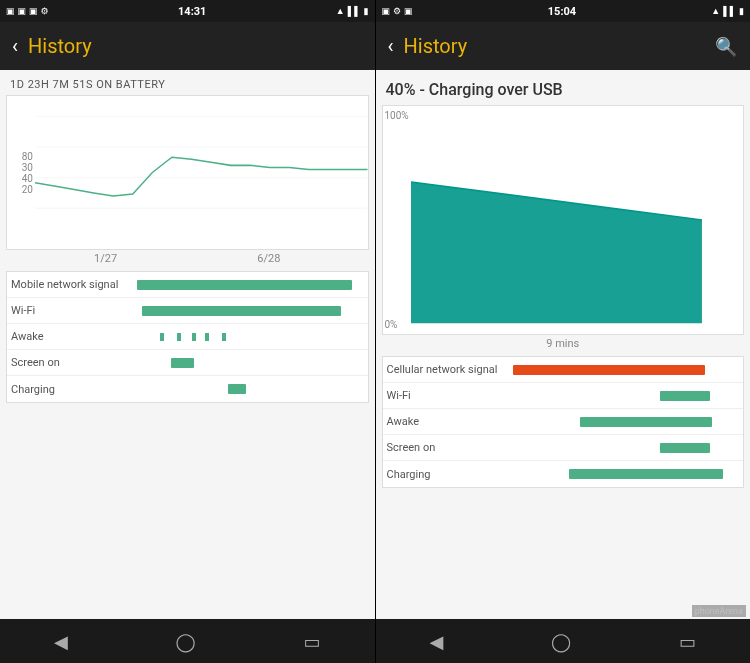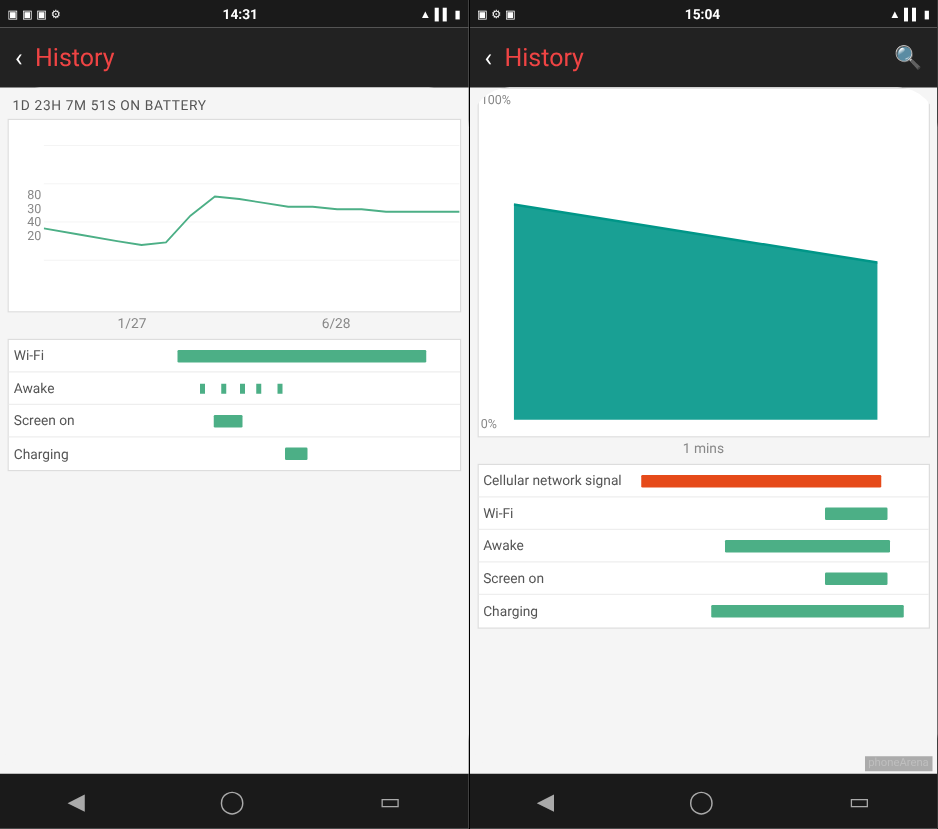--- a/index.html
+++ b/index.html
@@ -50,21 +50,21 @@
       align-items: center;
       padding: 0 12px;
       gap: 10px;
     }
     .top-bar .back-icon {
       color: #fff;
       font-size: 20px;
       cursor: pointer;
     }
     .top-bar .title {
-      color: #ef4444;
+      color: #eab308;
       font-size: 20px;
       font-weight: 400;
       flex: 1;
     }
     .top-bar .search-icon {
       color: #fff;
       font-size: 18px;
     }
 
     
@@ -177,21 +177,21 @@
       color: #333;
       padding: 10px 10px 6px;
       font-weight: 500;
     }
 
     .right-chart-area {
       background: #fff;
       margin: 0 6px;
       border: 1px solid #ddd;
       position: relative;
-      height: 280px;
+      height: 230px;
     }
     .right-chart-area svg {
       width: 100%;
       height: 100%;
     }
 
     .right-date-label {
       text-align: center;
       font-size: 11px;
       color: #888;
@@ -269,20 +269,26 @@
       </svg>
     </div>
 
     <div class="date-labels">
       <span>1/27</span>
       <span>6/28</span>
     </div>
 
     <div class="signal-section">
       <div class="signal-row">
+        <span class="signal-label">Mobile network signal</span>
+        <div class="signal-bar-container">
+          <div class="signal-bar" style="width:95%; background:#4caf86; margin-left:0%;"></div>
+        </div>
+      </div>
+      <div class="signal-row">
         <span class="signal-label">Wi-Fi</span>
         <div class="signal-bar-container">
           <div class="signal-bar" style="width:88%; background:#4caf86; margin-left:2%;"></div>
         </div>
       </div>
       <div class="signal-row">
         <span class="signal-label">Awake</span>
         <div class="signal-bar-container" style="display:flex; gap:3px; align-items:center;">
           <div style="width:4px; height:8px; background:#4caf86; margin-left:10%;"></div>
           <div style="width:4px; height:8px; background:#4caf86; margin-left:10px;"></div>
@@ -331,34 +337,35 @@
     </div>
   </div>
 
   <div class="top-bar">
     <span class="back-icon">‹</span>
     <span class="title">History</span>
     <span class="search-icon">🔍</span>
   </div>
 
   <div class="content">
+    <div class="charging-label">40% - Charging over USB</div>
 
     <div class="right-chart-area">
 
       <div style="position:absolute; left:2px; top:4px; font-size:10px; color:#888;">100%</div>
       <div style="position:absolute; left:2px; bottom:4px; font-size:10px; color:#888;">0%</div>
       <svg viewBox="0 0 320 210" preserveAspectRatio="none" style="position:absolute; left:28px; top:0; width:calc(100%-28px); height:100%; width:calc(100% - 28px);">
 
         <polygon points="0,70 280,105 280,200 0,200" fill="#009688" opacity="0.9"></polygon>
 
         <polyline points="0,70 280,105" fill="none" stroke="#009688" stroke-width="1.5"></polyline>
       </svg>
     </div>
 
-    <div class="right-date-label">1 mins</div>
+    <div class="right-date-label">9 mins</div>
 
     <div class="right-signal-section">
       <div class="signal-row">
         <span class="signal-label">Cellular network signal</span>
         <div class="signal-bar-container">
           <div class="signal-bar" style="width:85%; background:#e64a19; margin-left:0%;"></div>
         </div>
       </div>
       <div class="signal-row">
         <span class="signal-label">Wi-Fi</span>

